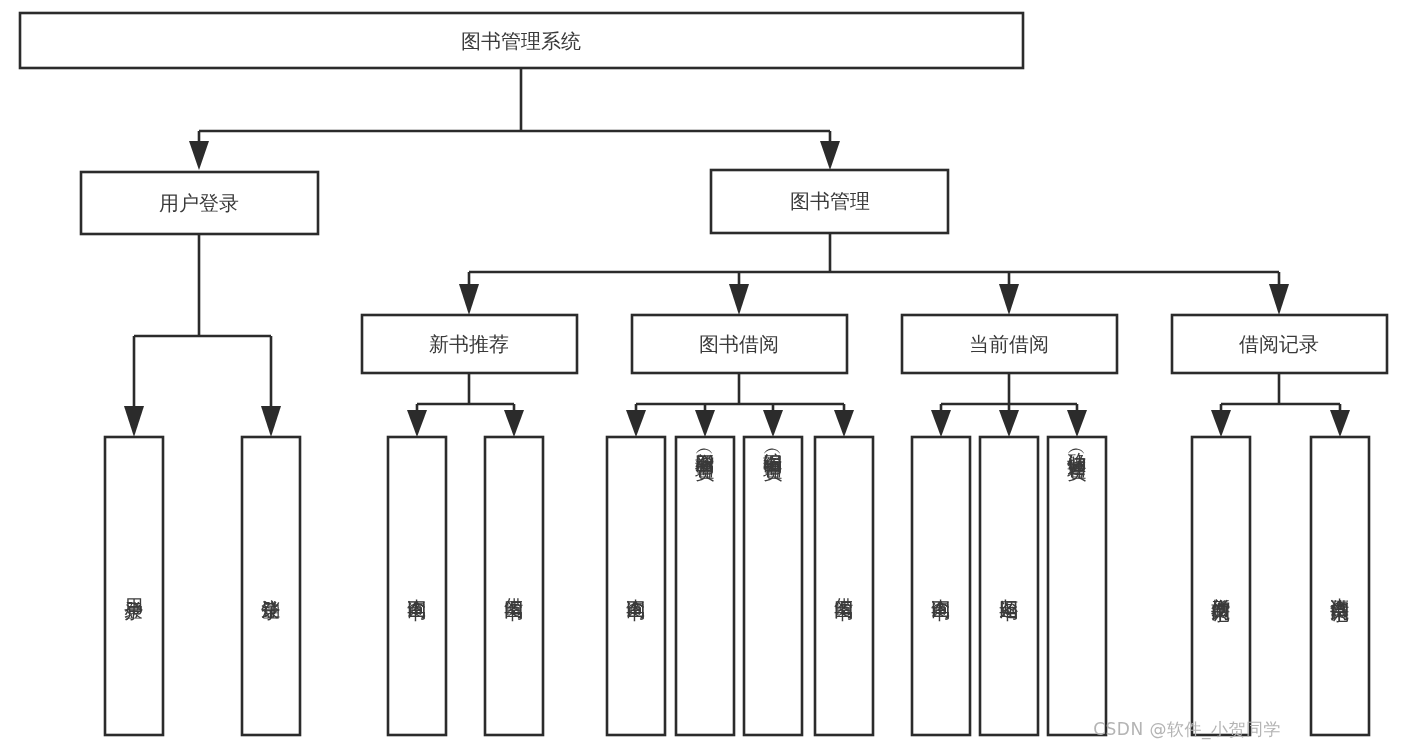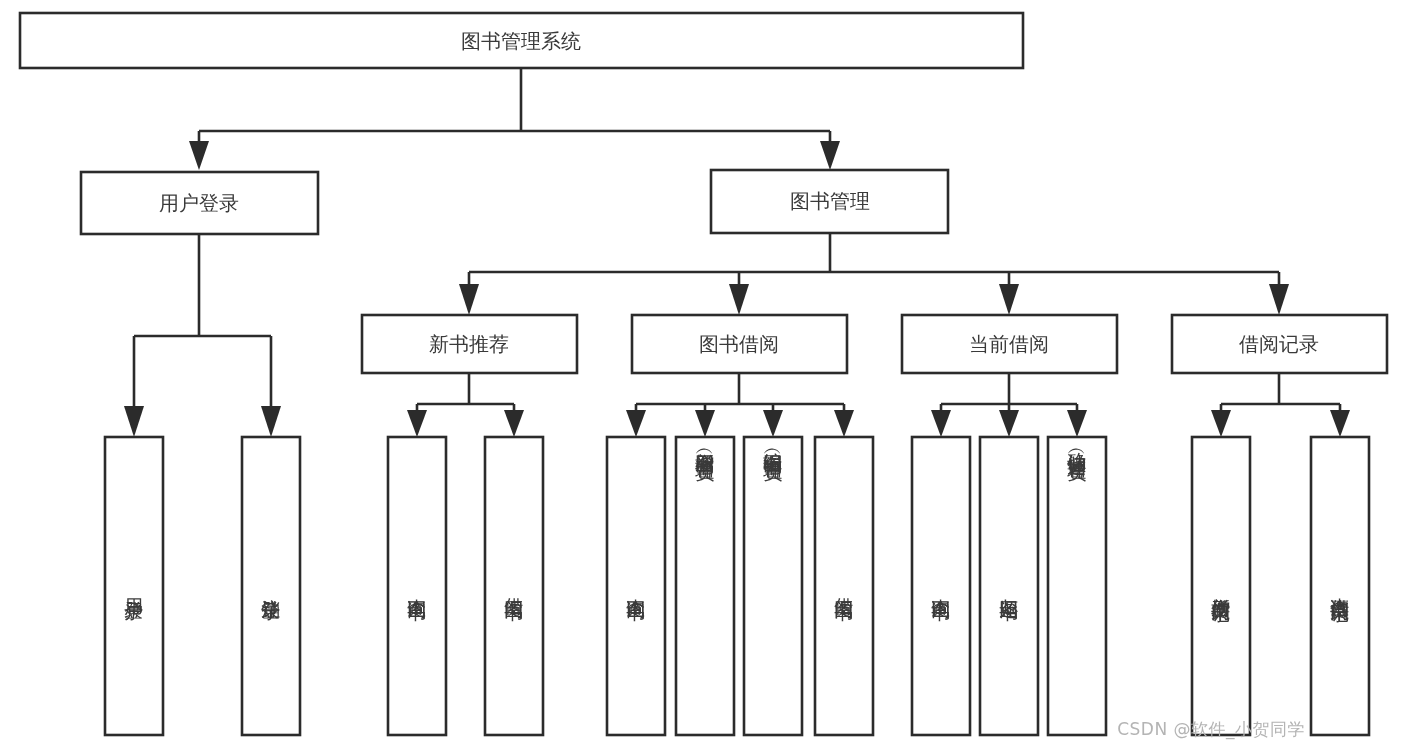--- a/index.html
+++ b/index.html
@@ -10,21 +10,20 @@
   body {
     width: 1405px;
     height: 747px;
     font-family: "DejaVu Sans", "Liberation Sans", sans-serif;
     overflow: hidden;
   }
   #diagram-root {
     position: relative;
     width: 1291px;
     height: 747px;
-    padding-left: 24px;
   }
   svg#flow {
     position: absolute;
     top: 0;
     left: 0;
     width: 1405px;
     height: 747px;
   }
   .node-box {
     fill: #ffffff;

